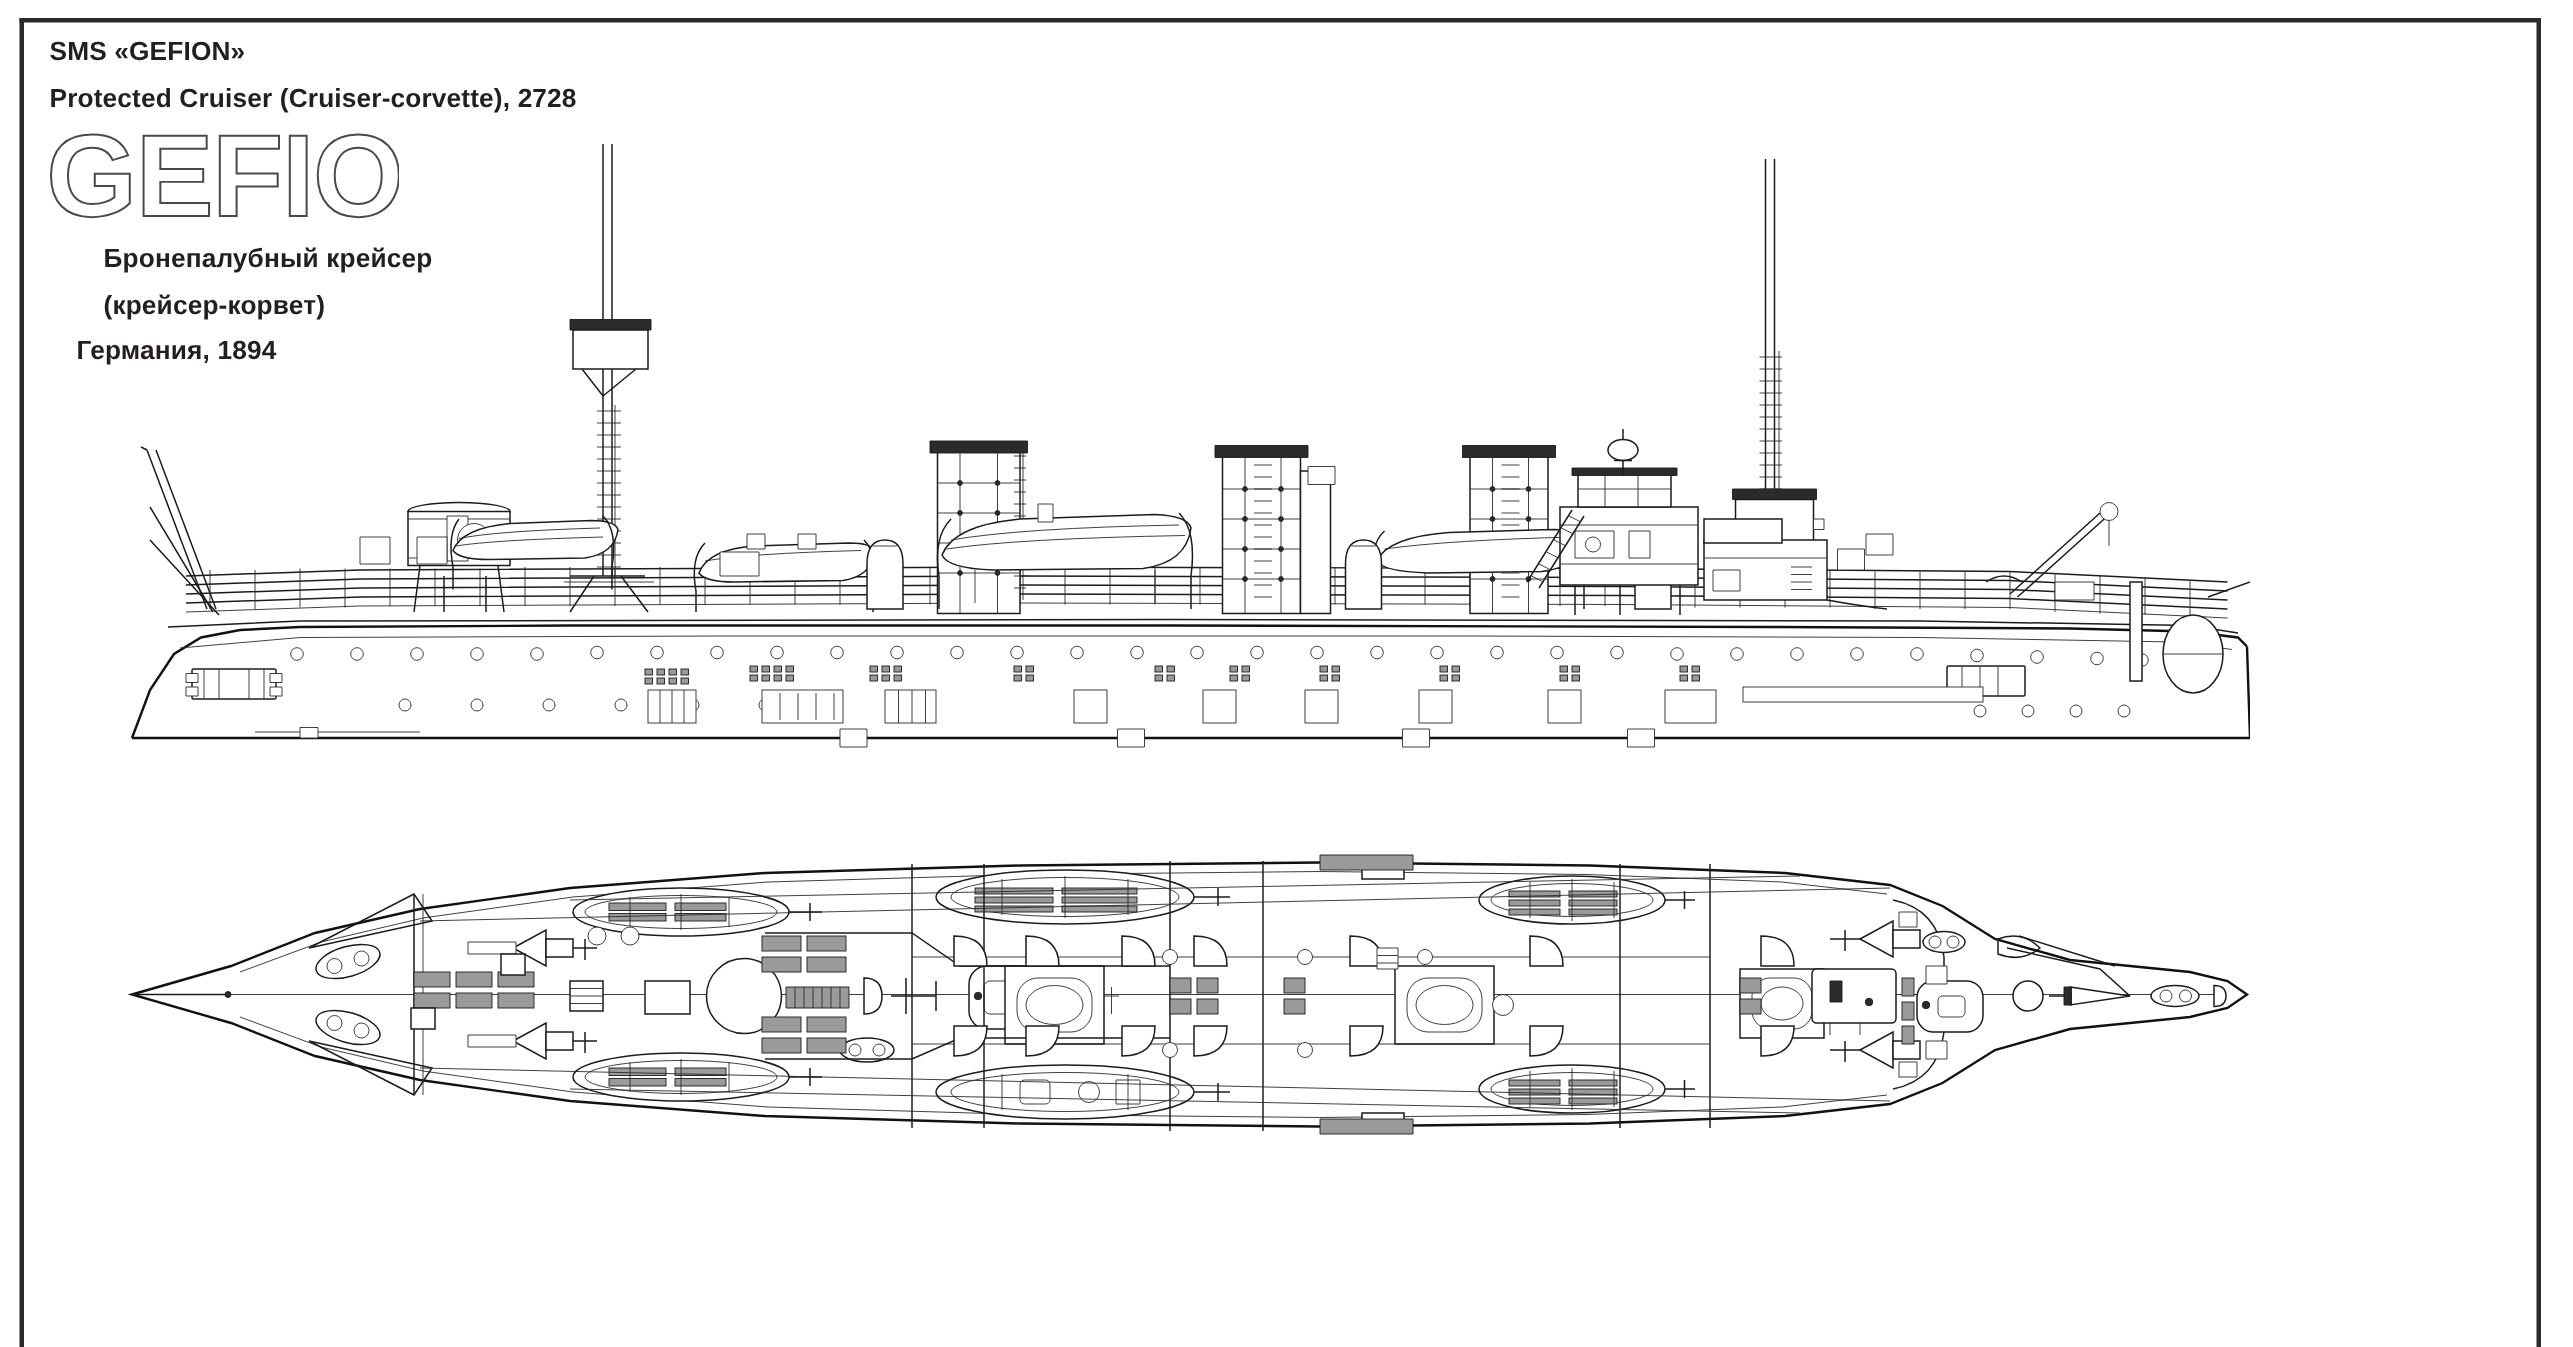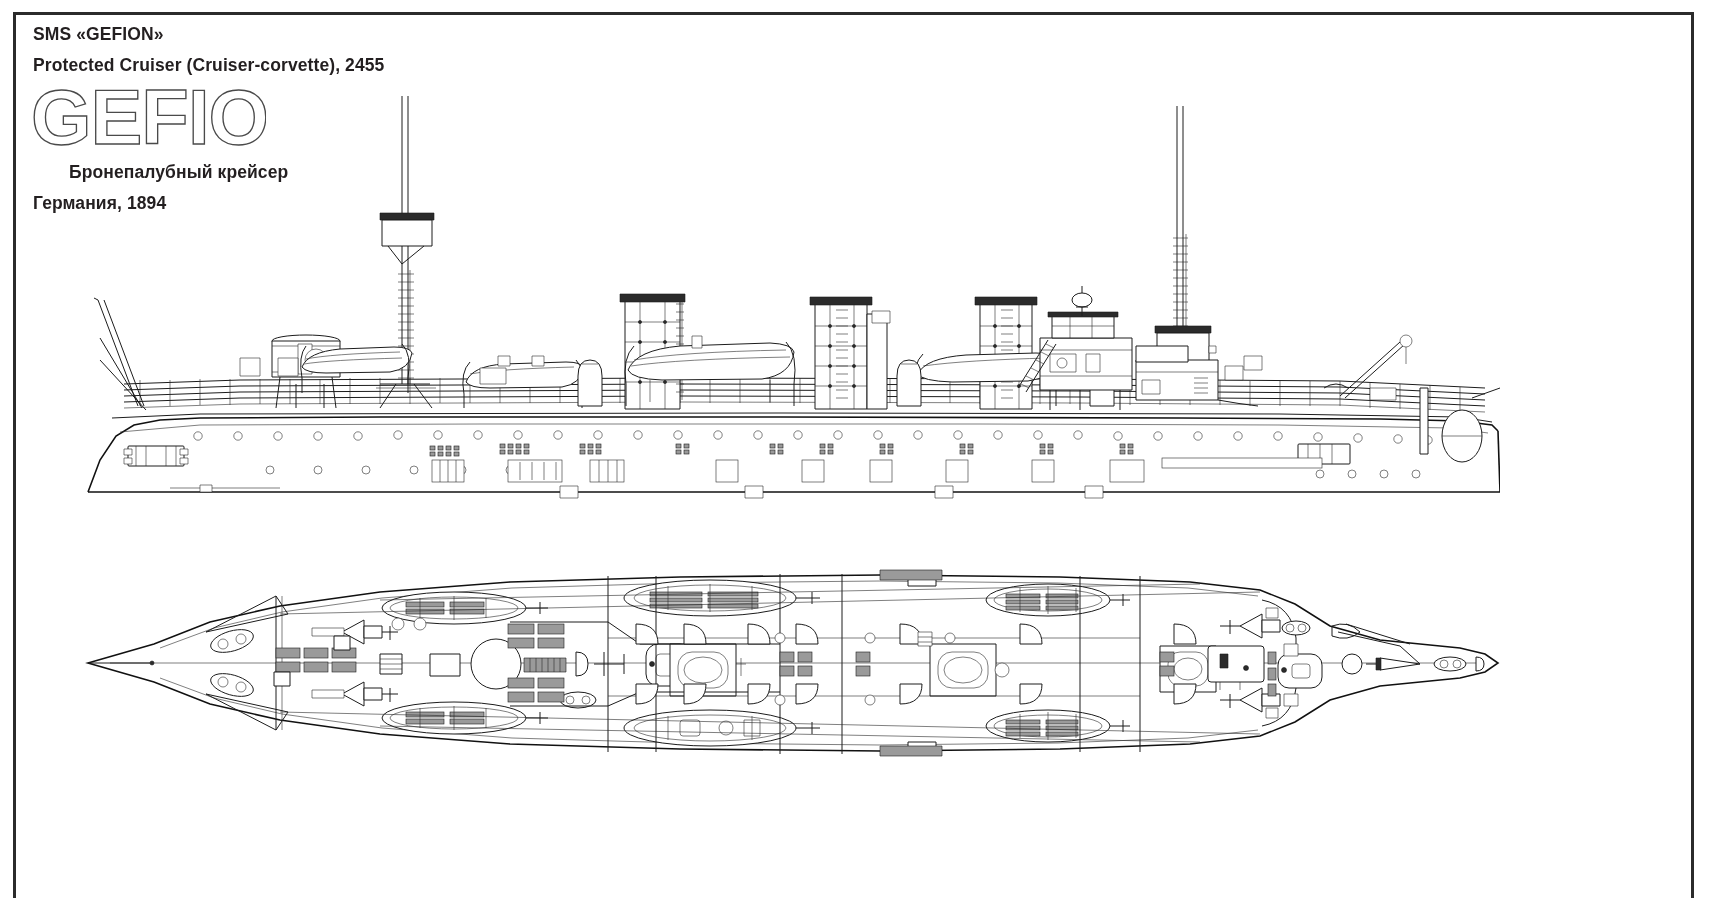--- a/index.html
+++ b/index.html
@@ -44,21 +44,21 @@
   #wordmark text{
     font-family:"Liberation Sans", sans-serif;
     font-weight:bold;
     font-size:82px;
     letter-spacing:-1px;
     fill:none;
     stroke:#4a4a4a;
     stroke-width:1.4;
   }
   .cap-ru{margin-top:0;margin-bottom:13px;margin-left:36px;}
-  .cap-ru-last{margin-bottom:0;}
+  .cap-ru-last{margin-bottom:0;margin-left:18px;}
   
   .plan-svg{position:absolute;display:block;}
   #profile-view{left:80px;top:88px;width:1420px;height:430px;}
   #deck-view{left:80px;top:548px;width:1420px;height:230px;}
   .ln{fill:none;stroke:#1c1c1c;stroke-width:1;vector-effect:non-scaling-stroke;}
   .ln-t{fill:none;stroke:#2a2a2a;stroke-width:0.6;vector-effect:non-scaling-stroke;}
   .ln-h{fill:none;stroke:#111;stroke-width:1.6;vector-effect:non-scaling-stroke;}
   .fl-w{fill:#ffffff;stroke:#1c1c1c;stroke-width:1;vector-effect:non-scaling-stroke;}
   .fl-w-t{fill:#ffffff;stroke:#2a2a2a;stroke-width:0.6;vector-effect:non-scaling-stroke;}
   .fl-d{fill:#2b2b2b;stroke:#1c1c1c;stroke-width:0.6;vector-effect:non-scaling-stroke;}
@@ -66,27 +66,28 @@
 </style>
 </head>
 <body>
 
 <div id="sheet">
 
   <div id="plate-frame"></div>
 
   <div id="caption">
     <div class="cap-line cap-en1">SMS «GEFION»</div>
-    <div class="cap-line cap-en2">Protected Cruiser (Cruiser-corvette), 2455</div>
+    <div class="cap-line cap-en2">Protected Cruiser (Cruiser-corvette), 2728</div>
 
     <svg id="wordmark" viewBox="0 0 250 78" preserveAspectRatio="xMinYMin meet">
       <text x="2" y="63">GEFION</text>
     </svg>
 
     <div class="cap-line cap-ru">Бронепалубный крейсер</div>
+    <div class="cap-line cap-ru">(крейсер-корвет)</div>
     <div class="cap-line cap-ru-last">Германия, 1894</div>
   </div>
 
   <svg id="profile-view" class="plan-svg" viewBox="0 0 1420 430" preserveAspectRatio="none">
 
     <g>
 
       <path class="ln-h" d="M8 404 L1420 404"></path>
 
       <path class="ln-h" d="M8 404 L20 372 L36 348 L54 337 L80 332 L120 330 L300 329 L700 329 L1100 330 L1300 331 L1380 333 L1412 337 L1418 343"></path>

